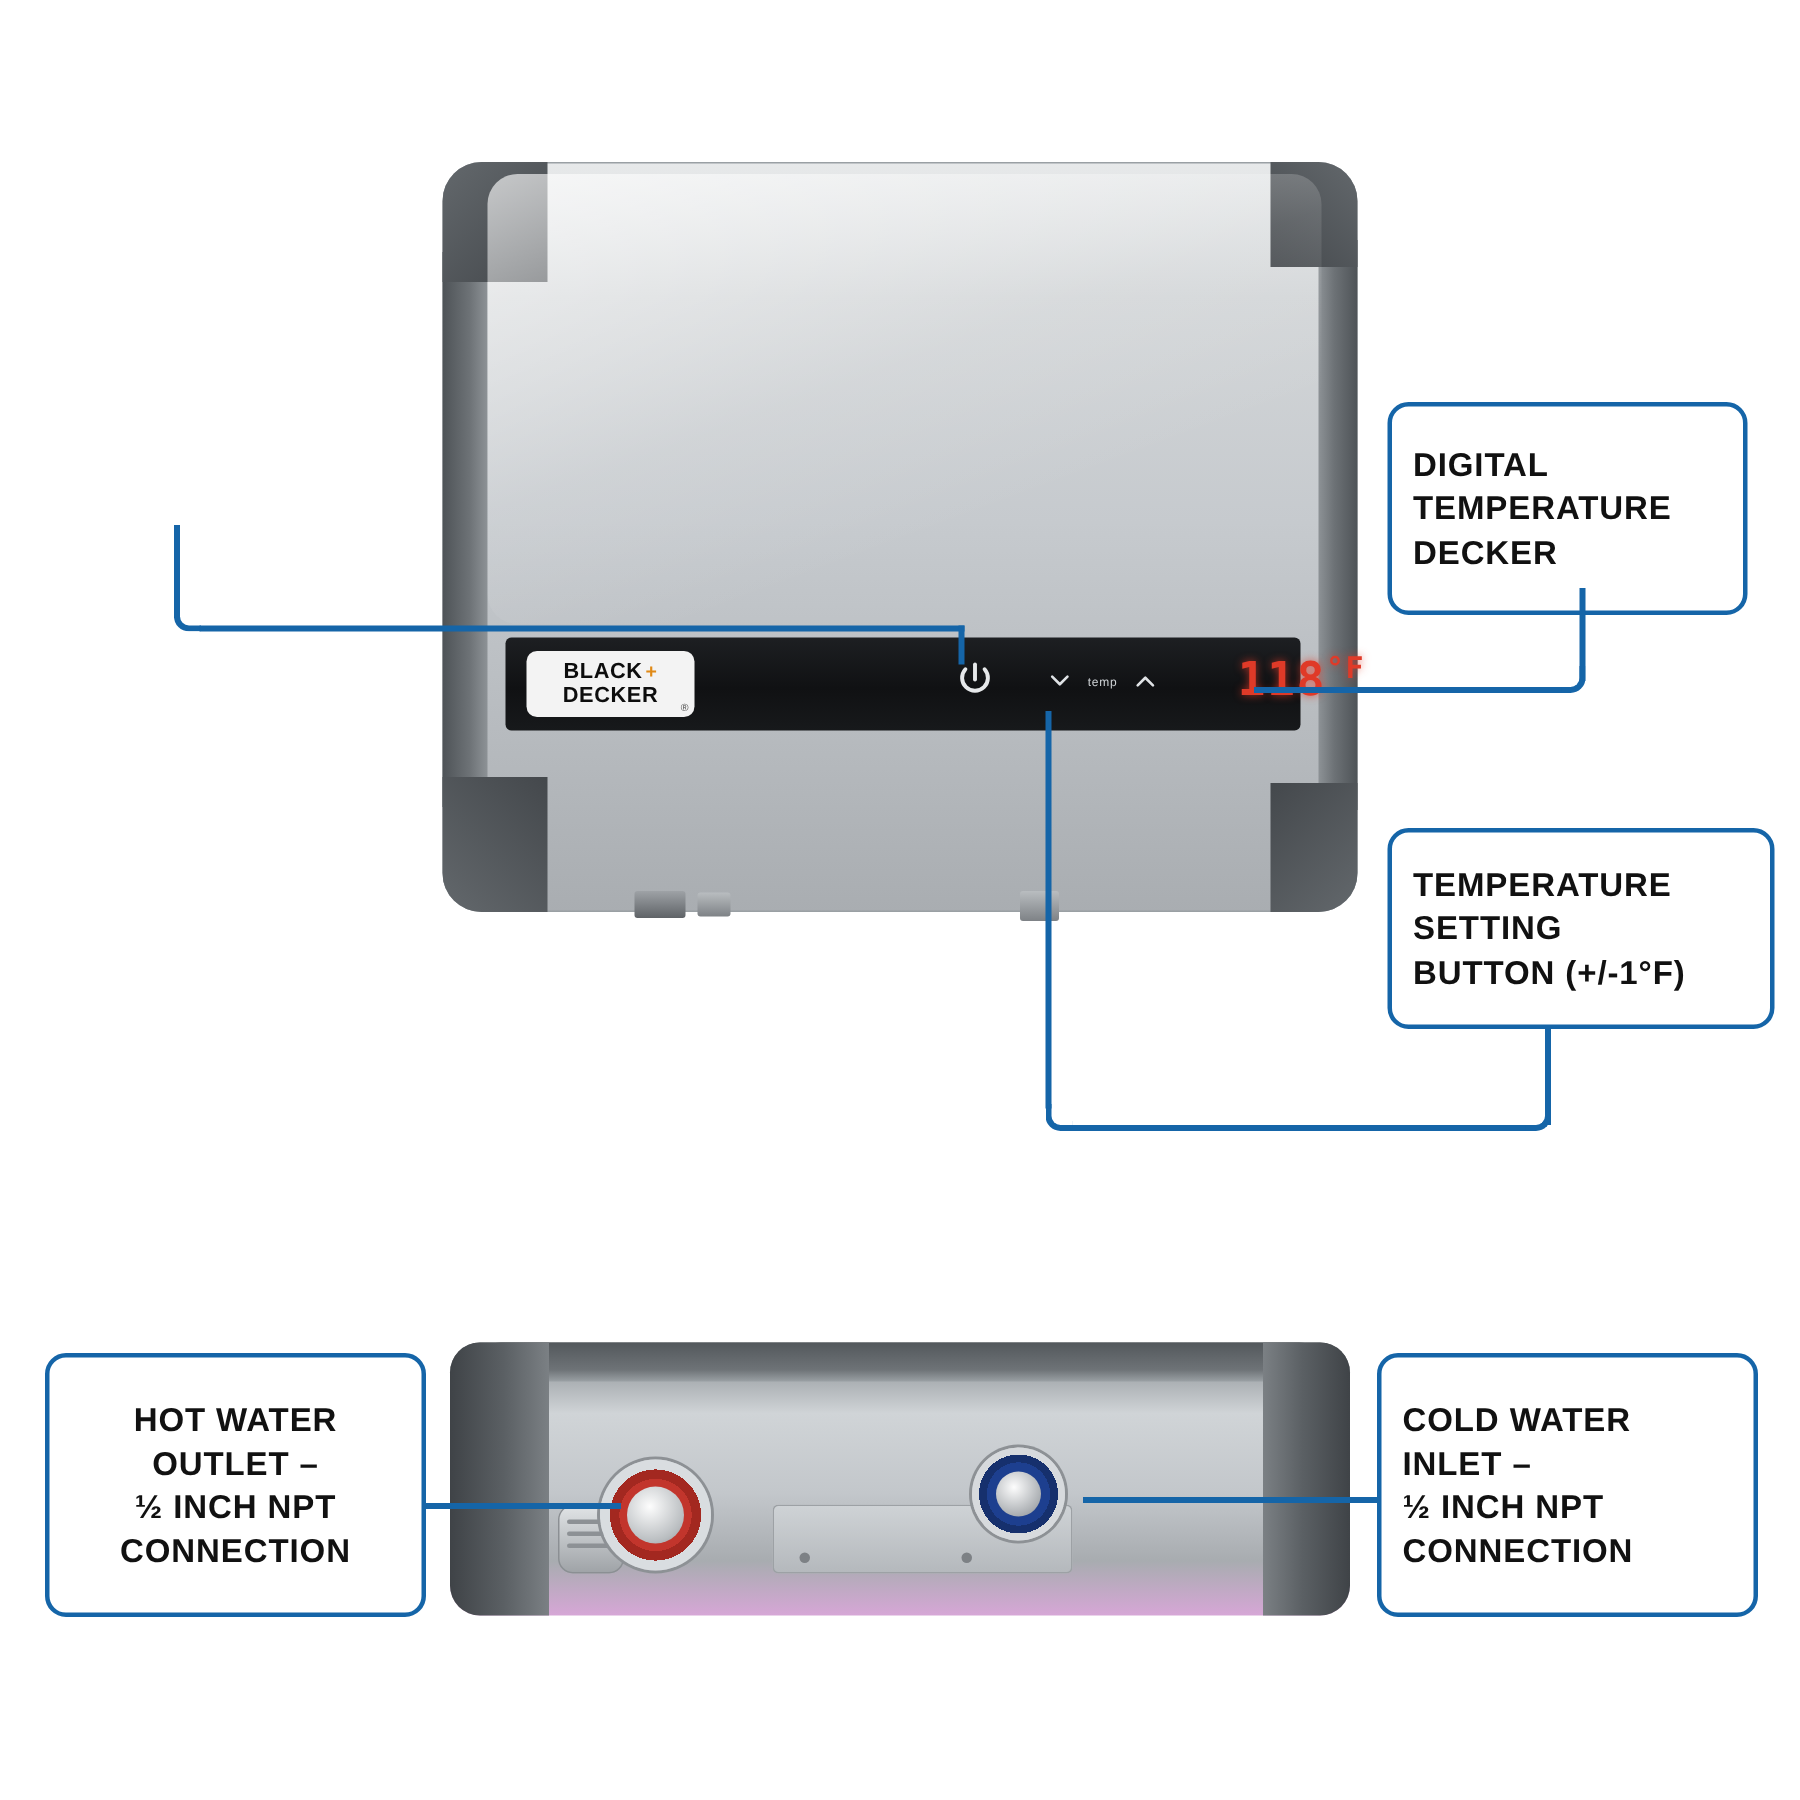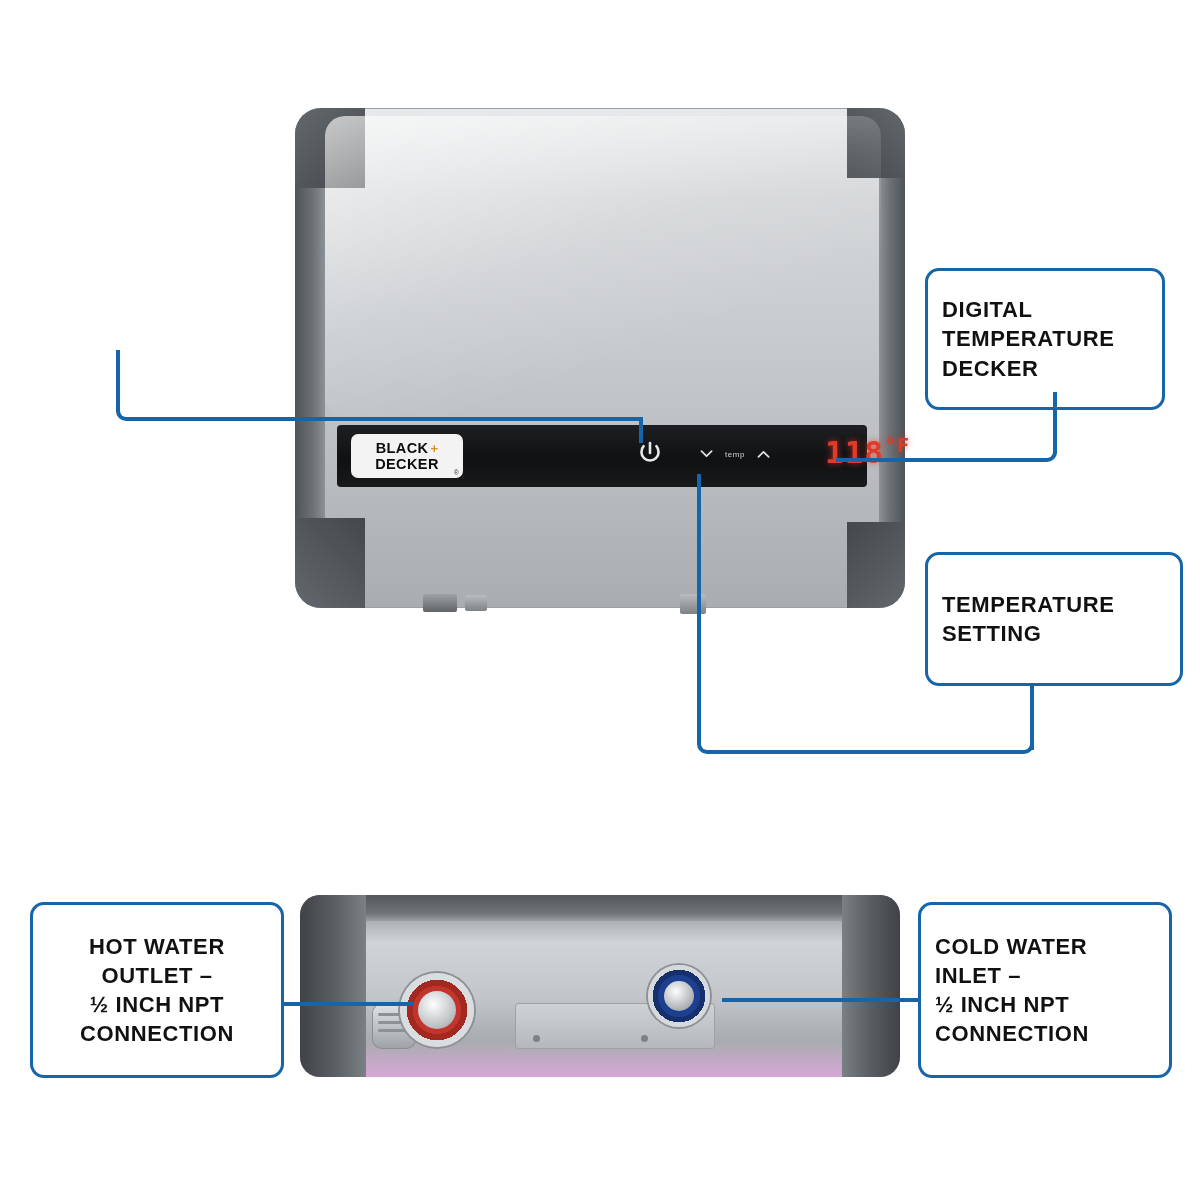--- a/index.html
+++ b/index.html
@@ -223,20 +223,21 @@
     <div class="line">TEMPERATURE</div>
     <div class="line">DECKER</div>
   </div>
   <div class="conn v" style="left:1053px;top:392px;height:62px;"></div>
   <div class="corner br" style="left:1039px;top:444px;"></div>
   <div class="conn h" style="left:836px;top:458px;width:205px;"></div>
 
   <div class="callout" style="left:925px;top:552px;width:258px;height:134px;">
     <div class="line">TEMPERATURE</div>
     <div class="line">SETTING</div>
+    <div class="line">BUTTON (+/-1°F)</div>
   </div>
   <div class="conn v" style="left:1030px;top:686px;height:64px;"></div>
   <div class="corner bl" style="left:697px;top:736px;"></div>
   <div class="corner br" style="left:1016px;top:736px;"></div>
   <div class="conn h" style="left:714px;top:750px;width:303px;"></div>
   <div class="conn v" style="left:697px;top:474px;height:265px;"></div>
 
   <div class="unit-bottom">
     <div class="bot-body"></div>
     <div class="bot-top-dark"></div>

